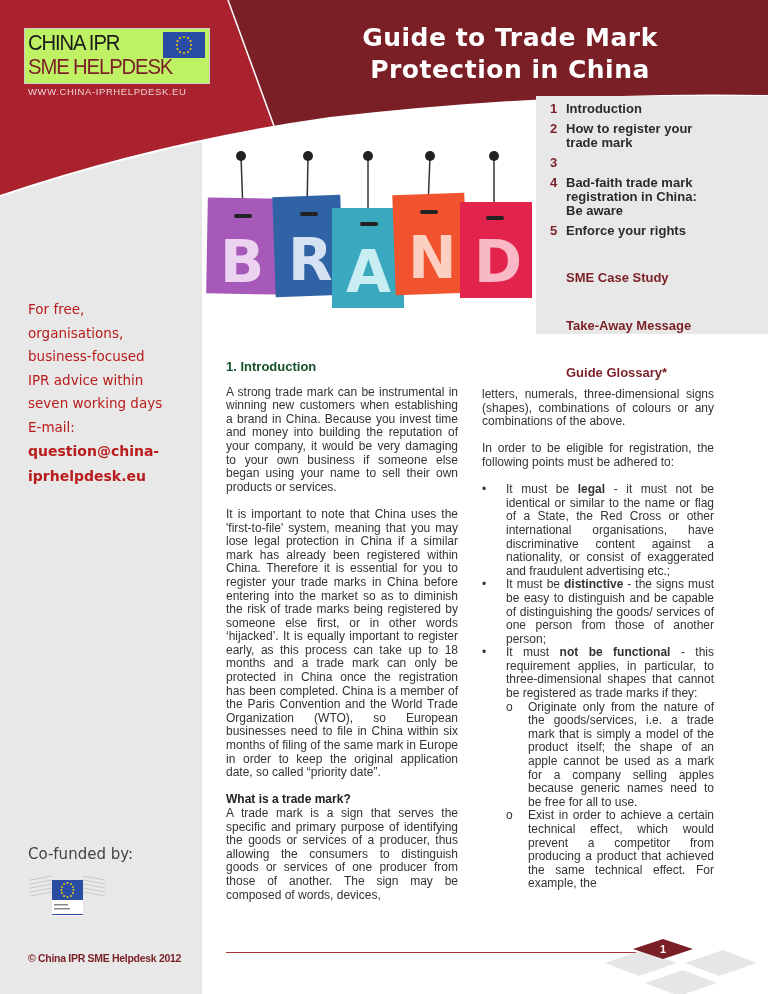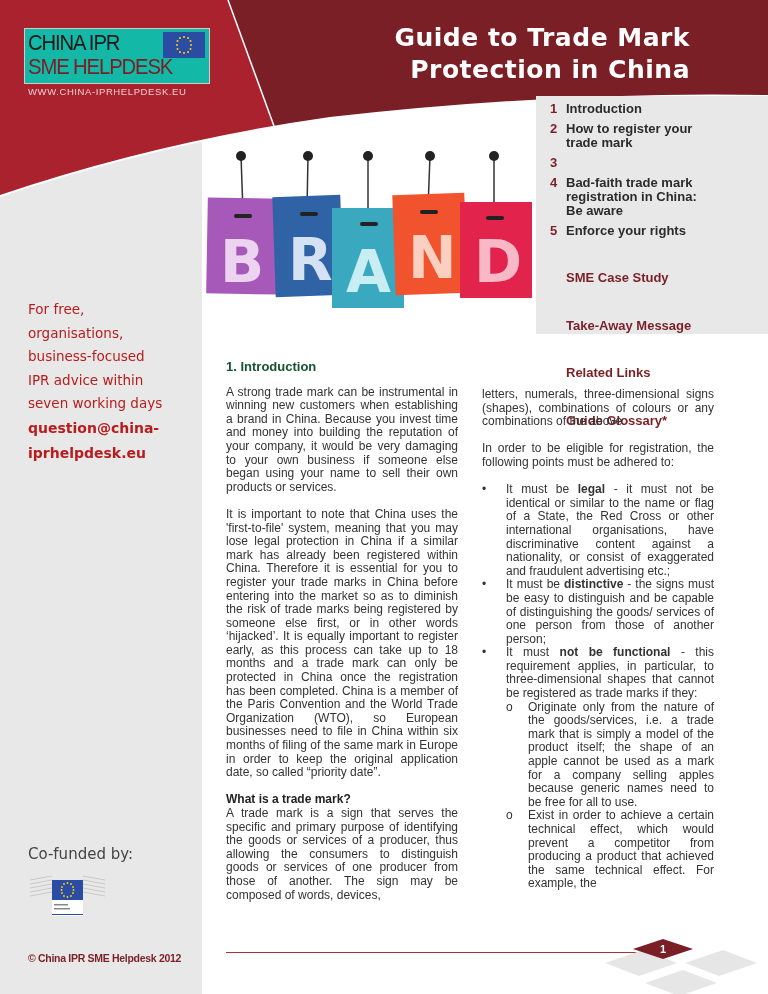--- a/index.html
+++ b/index.html
@@ -6,28 +6,28 @@
   html, body { width: 768px; height: 994px; overflow: hidden; background: #ffffff; }
   body { position: relative; font-family: "Liberation Sans", sans-serif; color: #222; }
 
   
   .sidebar-bg { position: absolute; left: 0; top: 0; width: 202px; height: 994px; background: #e8e8e8; }
 
   
   .header-svg { position: absolute; left: 0; top: 0; width: 768px; height: 200px; }
 
   
-  .logo { position: absolute; left: 24px; top: 28px; width: 186px; height: 56px; background: #14b8a6; border: 1px solid #ccc; }
+  .logo { position: absolute; left: 24px; top: 28px; width: 186px; height: 56px; background: #bef264; border: 1px solid #ccc; }
   .logo-text { position: absolute; left: 3px; top: 2px; font-family: "Liberation Sans", sans-serif; font-size: 22px; line-height: 24px; color: #1a1a1a; letter-spacing: -1.2px; transform: scaleX(0.92); transform-origin: left top; }
   .logo-text .l2 { color: #7a1f26; }
   .logo-flag { position: absolute; right: 4px; top: 3px; width: 42px; height: 26px; background: #2a4da3; }
   .logo-url { position: absolute; left: 28px; top: 86px; font-size: 9.5px; color: #f0d0d3; letter-spacing: 0.6px; }
 
   
-  .title { position: absolute; left: 330px; top: 22px; width: 360px; text-align: right; font-family: "DejaVu Sans", sans-serif; font-weight: bold; color: #fff; font-size: 25px; line-height: 32px; letter-spacing: 0.5px; }
+  .title { position: absolute; left: 330px; top: 22px; width: 360px; text-align: center; font-family: "DejaVu Sans", sans-serif; font-weight: bold; color: #fff; font-size: 25px; line-height: 32px; letter-spacing: 0.5px; }
 
   
   .brand-area { position: absolute; left: 202px; top: 130px; width: 330px; height: 210px; }
 
   
   .toc { position: absolute; left: 536px; top: 96px; width: 232px; height: 238px; background: #e8e8e8; padding: 6px 0 0 14px; }
   .toc-item { display: flex; font-family: "Liberation Sans", sans-serif; font-weight: bold; font-size: 13px; line-height: 14px; color: #2b2b2b; margin-bottom: 6px; }
   .toc-num { width: 16px; color: #7a1f26; flex-shrink: 0; }
   .toc-label { width: 150px; }
   .toc-extra { font-weight: bold; font-size: 13px; line-height: 15.5px; color: #7a1f26; margin-left: 16px; margin-top: 32px; }
@@ -151,30 +151,30 @@
   <div class="toc-item">
     <span class="toc-num">4</span>
     <span class="toc-label">Bad-faith trade mark registration in China: Be aware</span>
   </div>
   <div class="toc-item">
     <span class="toc-num">5</span>
     <span class="toc-label">Enforce your rights</span>
   </div>
   <div class="toc-extra">SME Case Study</div>
   <div class="toc-extra">Take-Away Message</div>
-  <div class="toc-extra">Related Links</div>
   <div class="toc-extra">Guide Glossary*</div>
 </div>
 
 <div class="side-info">
   <div>For free,</div>
   <div>organisations,</div>
   <div>business-focused</div>
   <div>IPR advice within</div>
   <div>seven working days</div>
+  <div>E-mail:</div>
   <div class="side-email">
     <div>question@china-</div>
     <div>iprhelpdesk.eu</div>
   </div>
 </div>
 
 <div class="cofunded">Co-funded by:</div>
 <svg class="eu-logo" viewBox="0 0 75 52">
   <g stroke="#c8c8c8" stroke-width="1">
     <line x1="0" y1="12" x2="22" y2="8"></line>

